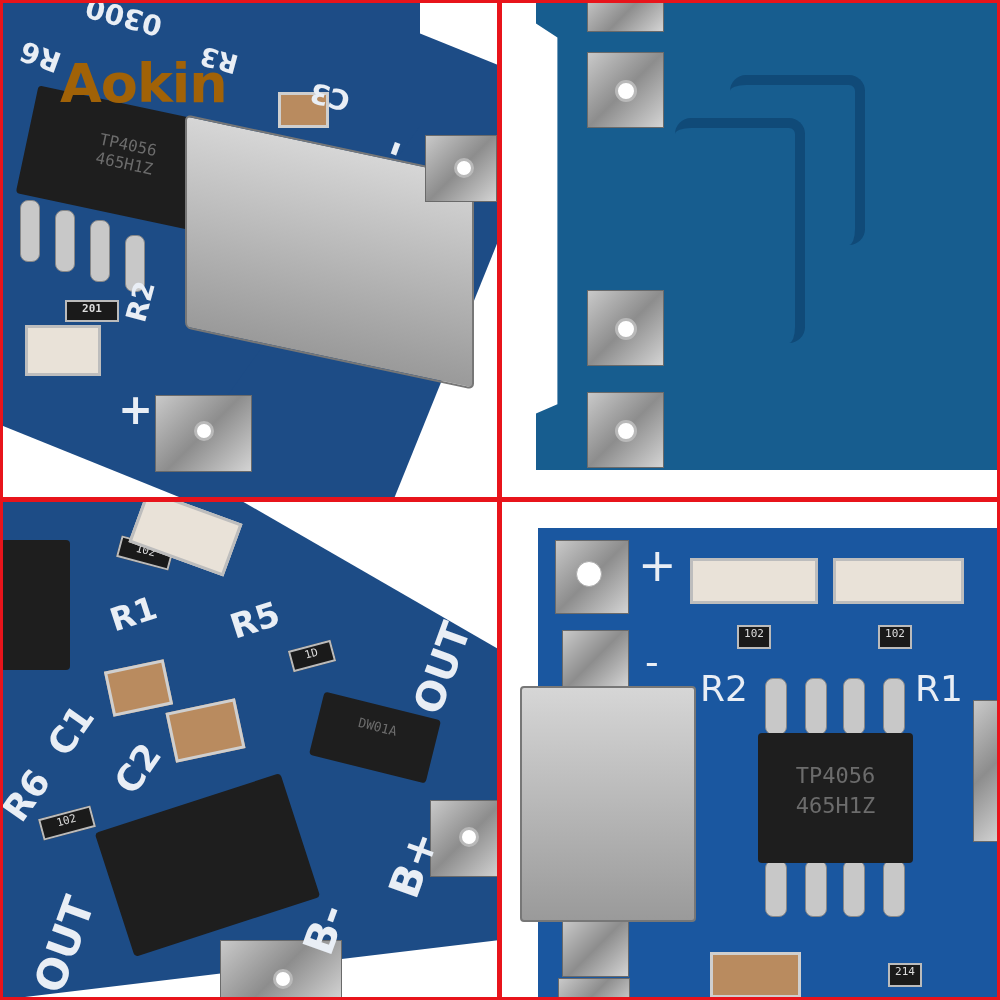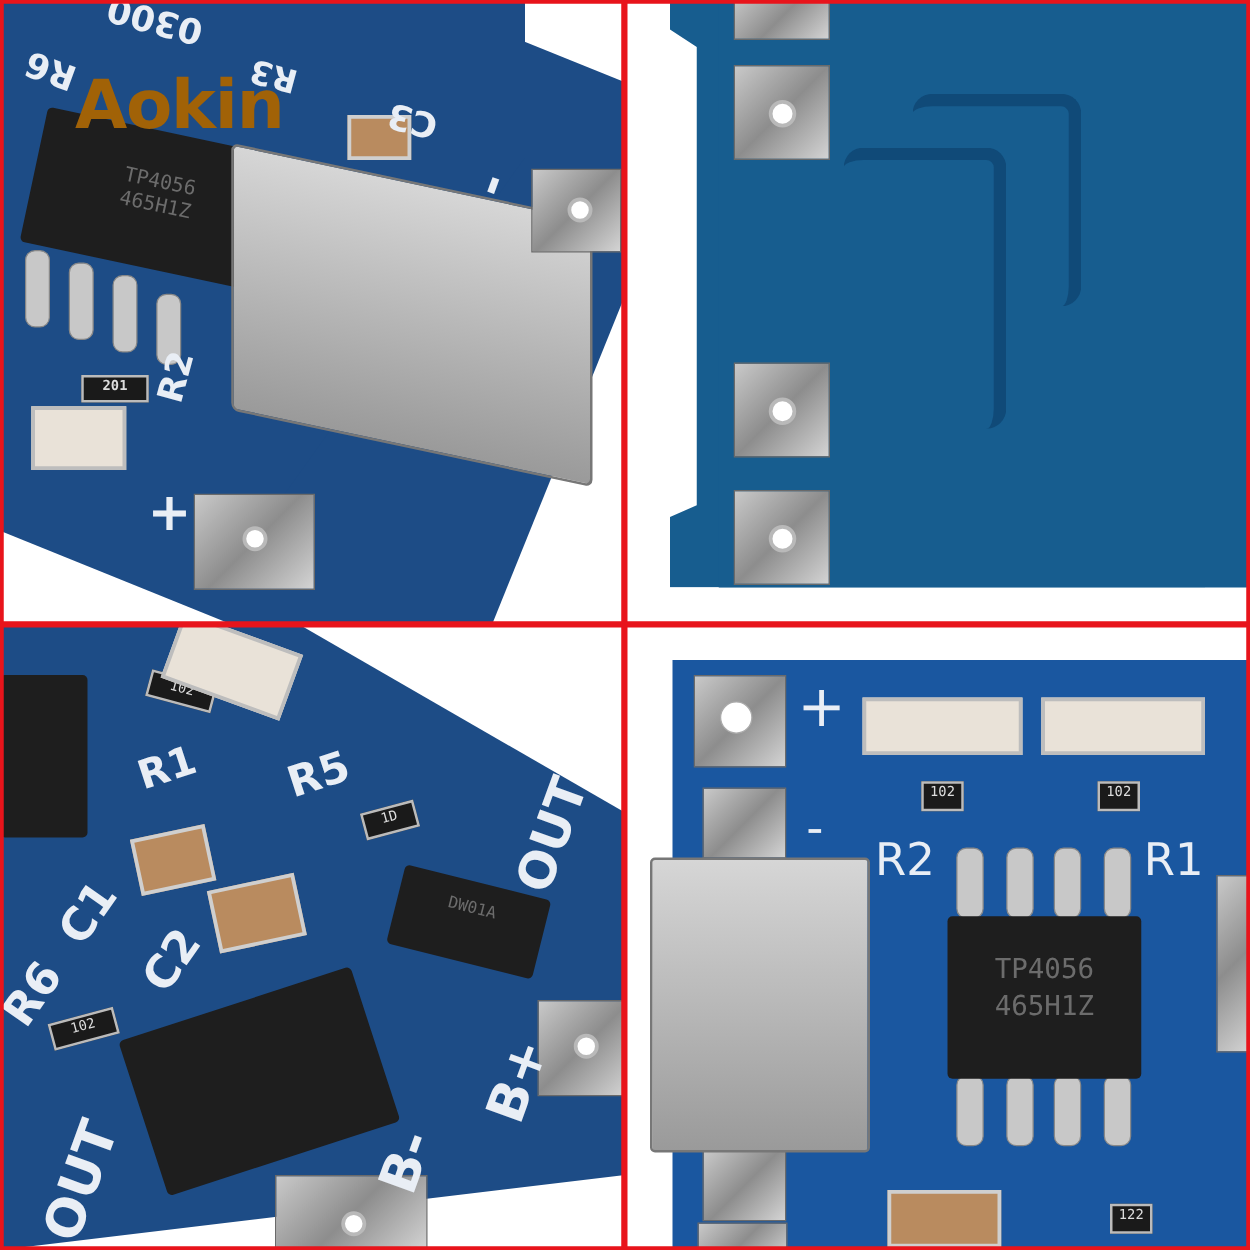--- a/index.html
+++ b/index.html
@@ -108,21 +108,21 @@
         <div class="hole" style="left:20px;top:20px;width:24px;height:24px;border-width:1px;border-color:#aaa;"></div>
       </div>
     <div class="pad" style="left:62px;top:130px;width:65px;height:55px;"></div>
     <div class="pad" style="left:62px;top:420px;width:65px;height:55px;"></div>
     <div class="pad" style="left:58px;top:478px;width:70px;height:30px;"></div>
     <div class="usb" style="left:20px;top:186px;width:172px;height:232px;border-radius:4px;"></div>
     <div class="led" style="left:190px;top:58px;width:122px;height:40px;"></div>
     <div class="led" style="left:333px;top:58px;width:125px;height:40px;"></div>
     <div class="res" style="left:237px;top:125px;width:30px;height:20px;">102</div>
     <div class="res" style="left:378px;top:125px;width:30px;height:20px;">102</div>
-    <div class="res" style="left:388px;top:463px;width:30px;height:20px;">122</div>
+    <div class="res" style="left:388px;top:463px;width:30px;height:20px;">214</div>
     <div class="cap" style="left:210px;top:452px;width:85px;height:40px;"></div>
     <div class="pin" style="left:265px;top:178px;width:20px;height:55px;"></div>
     <div class="pin" style="left:305px;top:178px;width:20px;height:55px;"></div>
     <div class="pin" style="left:343px;top:178px;width:20px;height:55px;"></div>
     <div class="pin" style="left:383px;top:178px;width:20px;height:55px;"></div>
     <div class="pin" style="left:265px;top:360px;width:20px;height:55px;"></div>
     <div class="pin" style="left:305px;top:360px;width:20px;height:55px;"></div>
     <div class="pin" style="left:343px;top:360px;width:20px;height:55px;"></div>
     <div class="pin" style="left:383px;top:360px;width:20px;height:55px;"></div>
     <div class="chip" style="left:258px;top:233px;width:155px;height:130px;font-size:22px;padding-top:28px;box-sizing:border-box;line-height:30px;">

